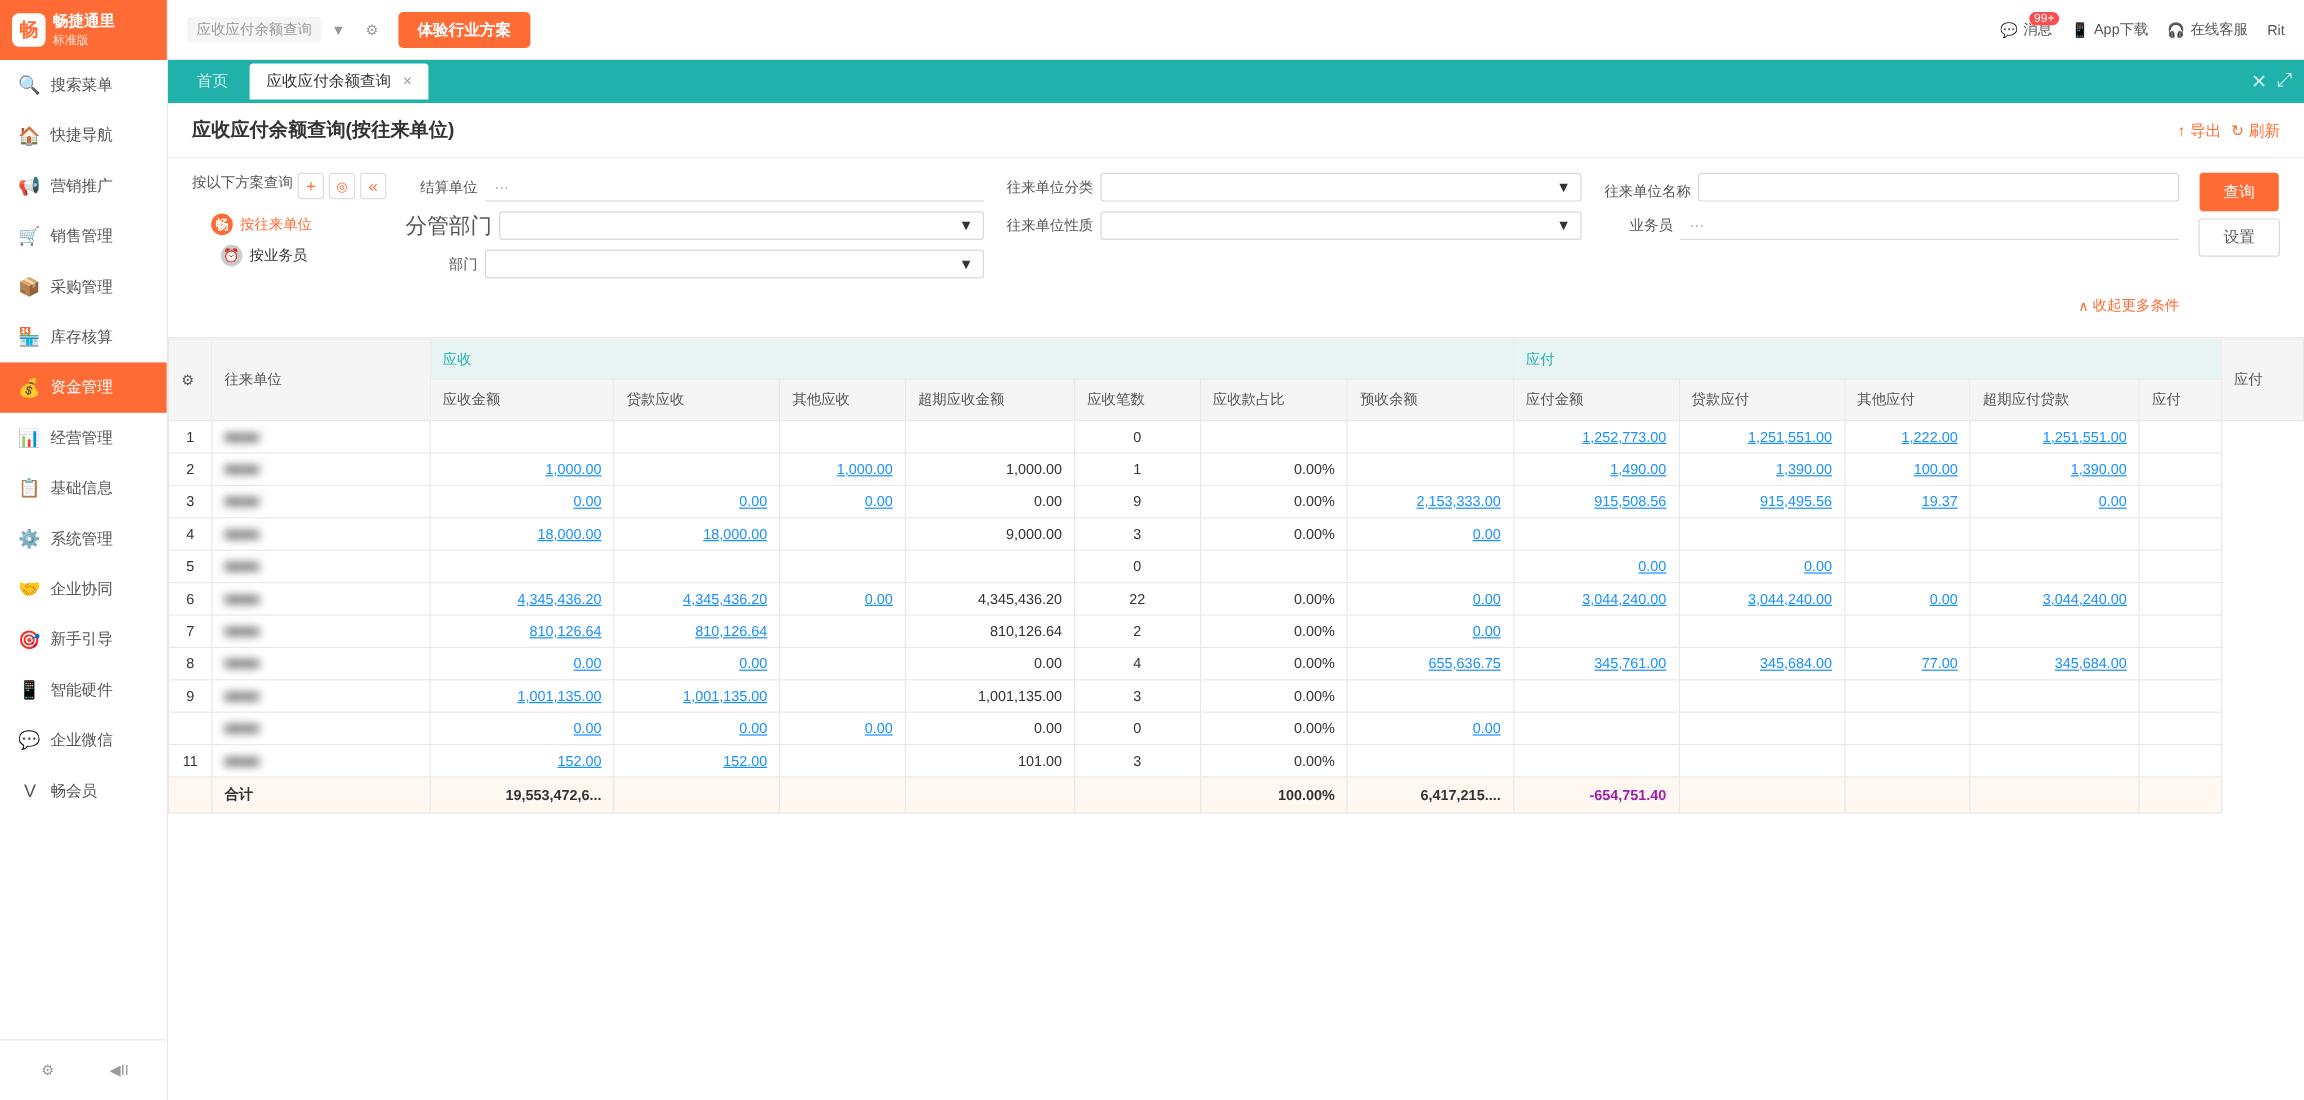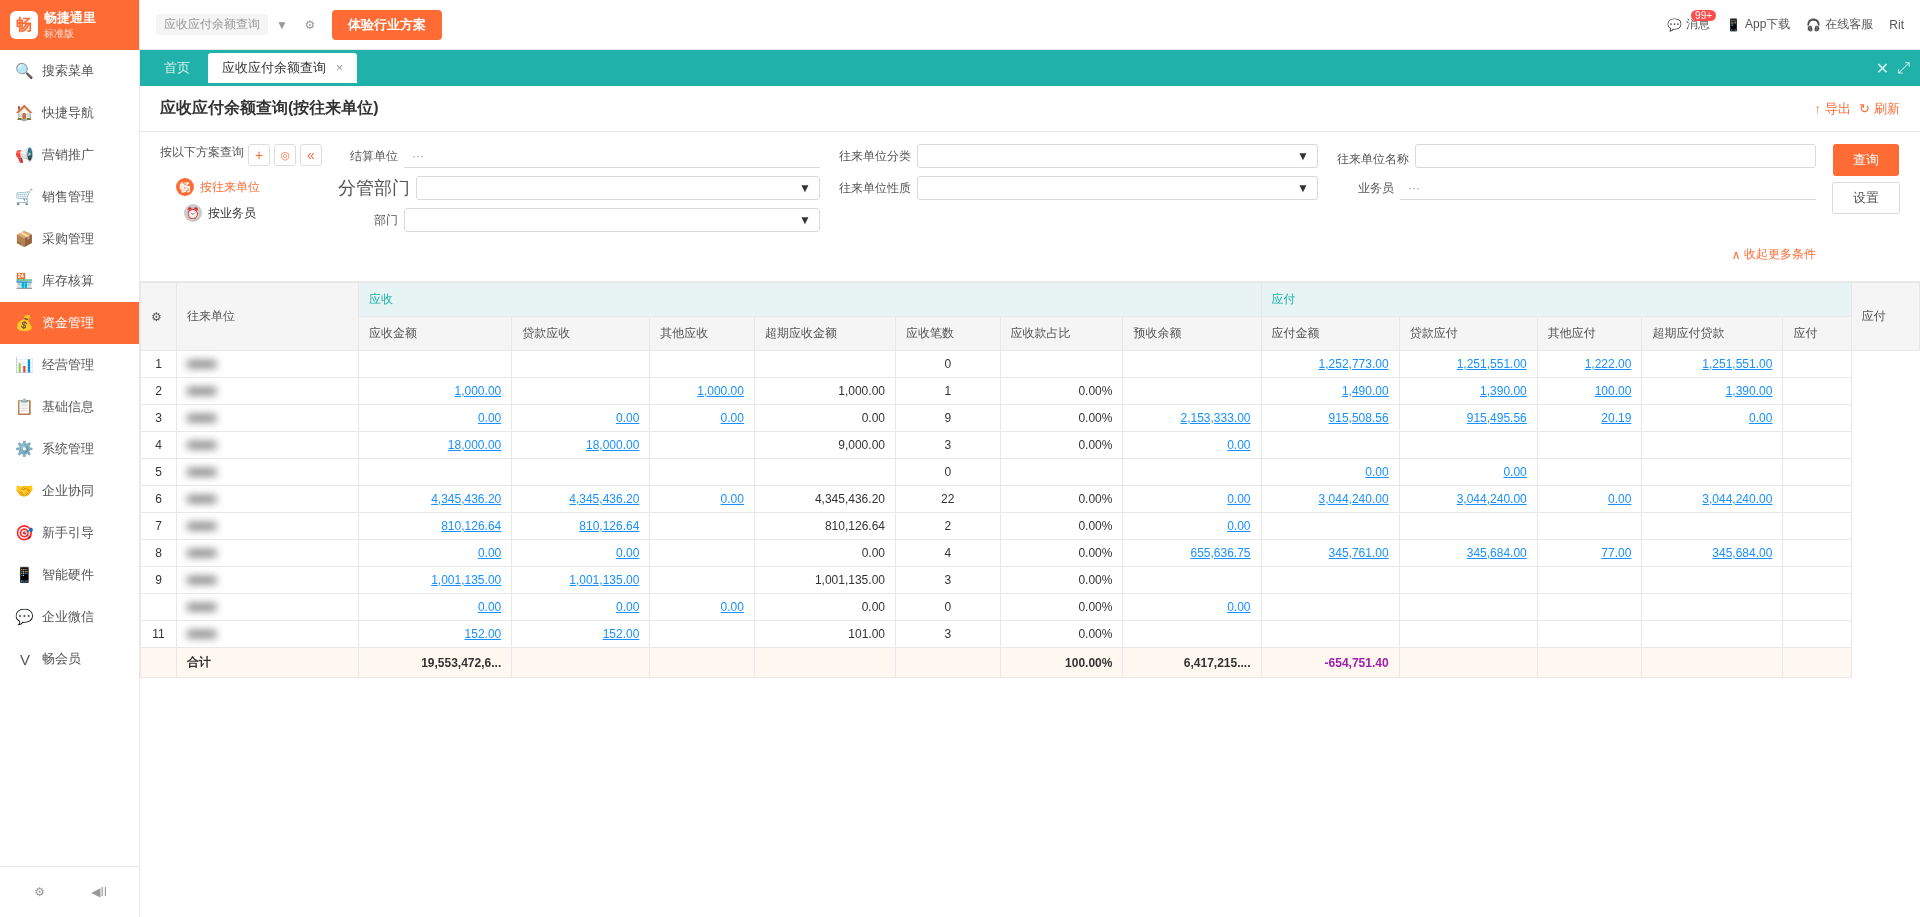--- a/index.html
+++ b/index.html
@@ -363,21 +363,21 @@
                 <td class="left"><span class="blurred">■■■■</span></td>
                 <td class="right"><span class="link-text">0.00</span></td>
                 <td class="right"><span class="link-text">0.00</span></td>
                 <td class="right"><span class="link-text">0.00</span></td>
                 <td class="right">0.00</td>
                 <td class="center">9</td>
                 <td class="right">0.00%</td>
                 <td class="right"><span class="link-text">2,153,333.00</span></td>
                 <td class="right"><span class="link-text">915,508.56</span></td>
                 <td class="right"><span class="link-text">915,495.56</span></td>
-                <td class="right"><span class="link-text">20.19</span></td>
+                <td class="right"><span class="link-text">19.37</span></td>
                 <td class="right"><span class="link-text">0.00</span></td>
                 <td class="right"></td>
               </tr>
               <tr>
                 <td class="center">4</td>
                 <td class="left"><span class="blurred">■■■■</span></td>
                 <td class="right"><span class="link-text">18,000.00</span></td>
                 <td class="right"><span class="link-text">18,000.00</span></td>
                 <td class="right"></td>
                 <td class="right">9,000.00</td>

